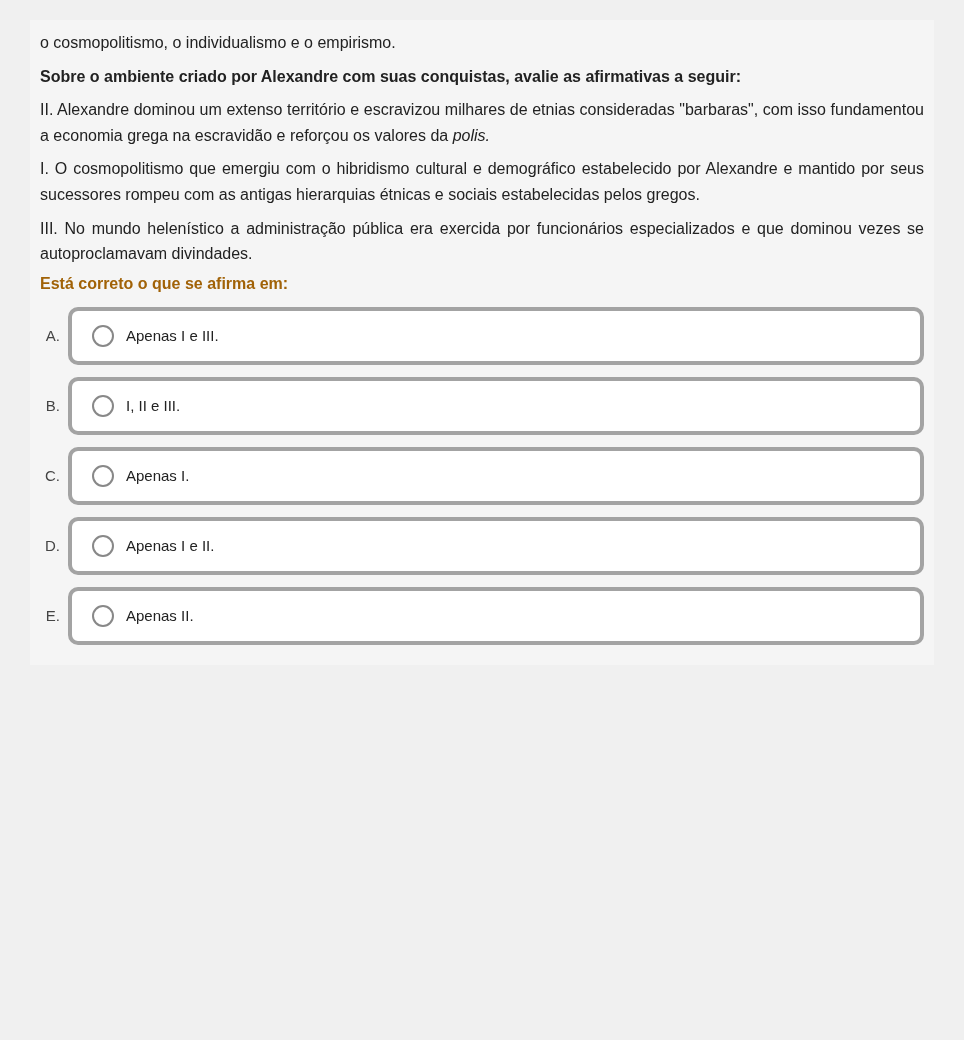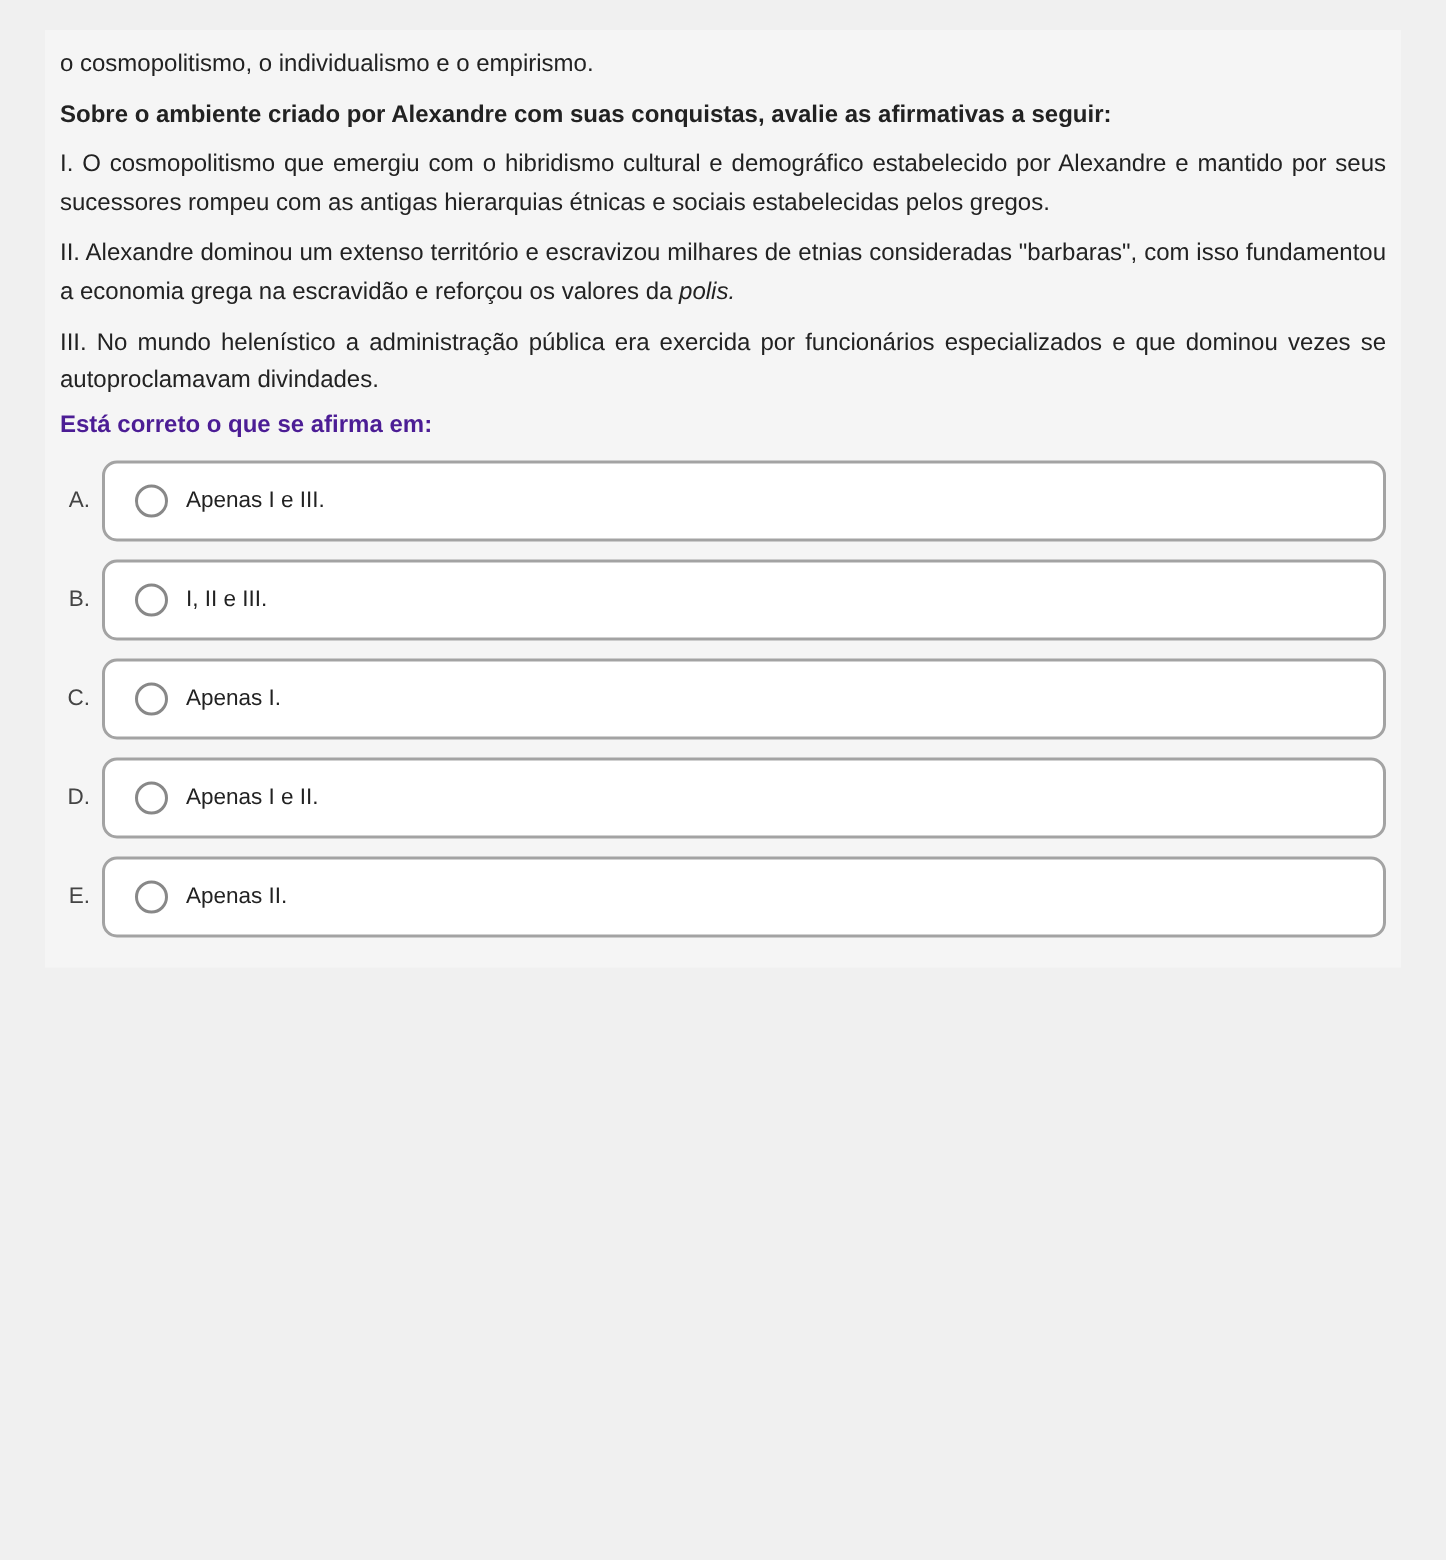--- a/index.html
+++ b/index.html
@@ -34,21 +34,21 @@
 
     .bold-question {
       font-weight: bold;
     }
 
     .italic-text {
       font-style: italic;
     }
 
     .question-label {
-      color: #4c1d95;
+      color: #a16207;
       font-weight: bold;
       font-size: 16px;
       margin-bottom: 14px;
     }
 
     .options-container {
       display: flex;
       flex-direction: column;
       gap: 12px;
       margin-top: 8px;
@@ -66,21 +66,21 @@
       width: 20px;
       flex-shrink: 0;
       text-align: right;
     }
 
     .option-box {
       display: flex;
       align-items: center;
       gap: 12px;
       background-color: #fff;
-      border: 2px solid #a3a3a3;
+      border: 4px solid #a3a3a3;
       border-radius: 10px;
       padding: 14px 20px;
       flex: 1;
       cursor: pointer;
     }
 
     .radio-circle {
       width: 22px;
       height: 22px;
       border-radius: 50%;
@@ -97,24 +97,24 @@
       color: #222;
     }
   </style>
 </head>
 <body>
 
 <div class="content-area">
   <div class="text-block">
     <p>o cosmopolitismo, o individualismo e o empirismo.</p>
     <p class="bold-question">Sobre o ambiente criado por Alexandre com suas conquistas, avalie as afirmativas a seguir:</p>
-    <p>I. O cosmopolitismo que emergiu com o hibridismo cultural e demográfico estabelecido por Alexandre e mantido por seus sucessores rompeu com as antigas hierarquias étnicas e sociais estabelecidas pelos gregos.</p>
     <p>
       <span>II. Alexandre dominou um extenso território e escravizou milhares de etnias consideradas "barbaras", com isso fundamentou a economia grega na escravidão e reforçou os valores da </span><span class="italic-text">polis.</span>
     </p>
+    <p>I. O cosmopolitismo que emergiu com o hibridismo cultural e demográfico estabelecido por Alexandre e mantido por seus sucessores rompeu com as antigas hierarquias étnicas e sociais estabelecidas pelos gregos.</p>
     <p>III. No mundo helenístico a administração pública era exercida por funcionários especializados e que dominou vezes se autoproclamavam divindades.</p>
   </div>
 
   <div class="question-label">Está correto o que se afirma em:</div>
 
   <div class="options-container">
 
     <div class="option-row">
       <span class="option-letter">A.</span>
       <div class="option-box">

